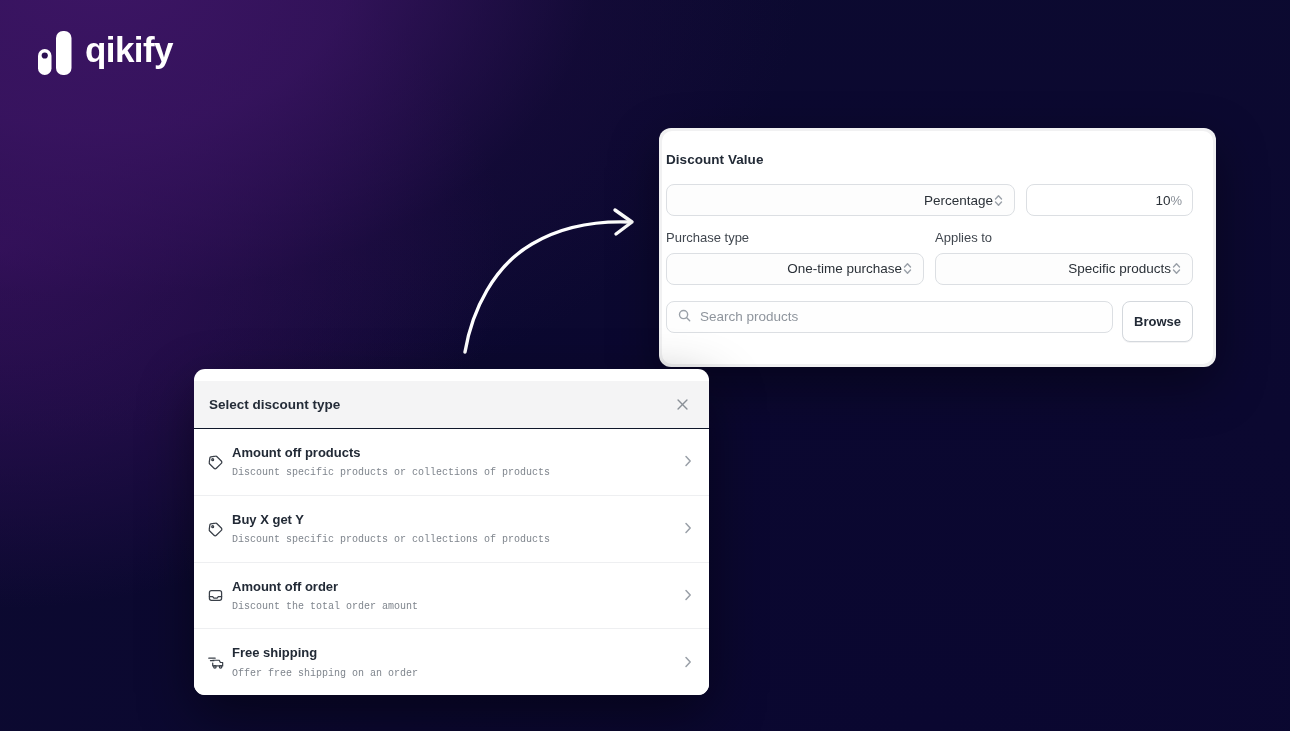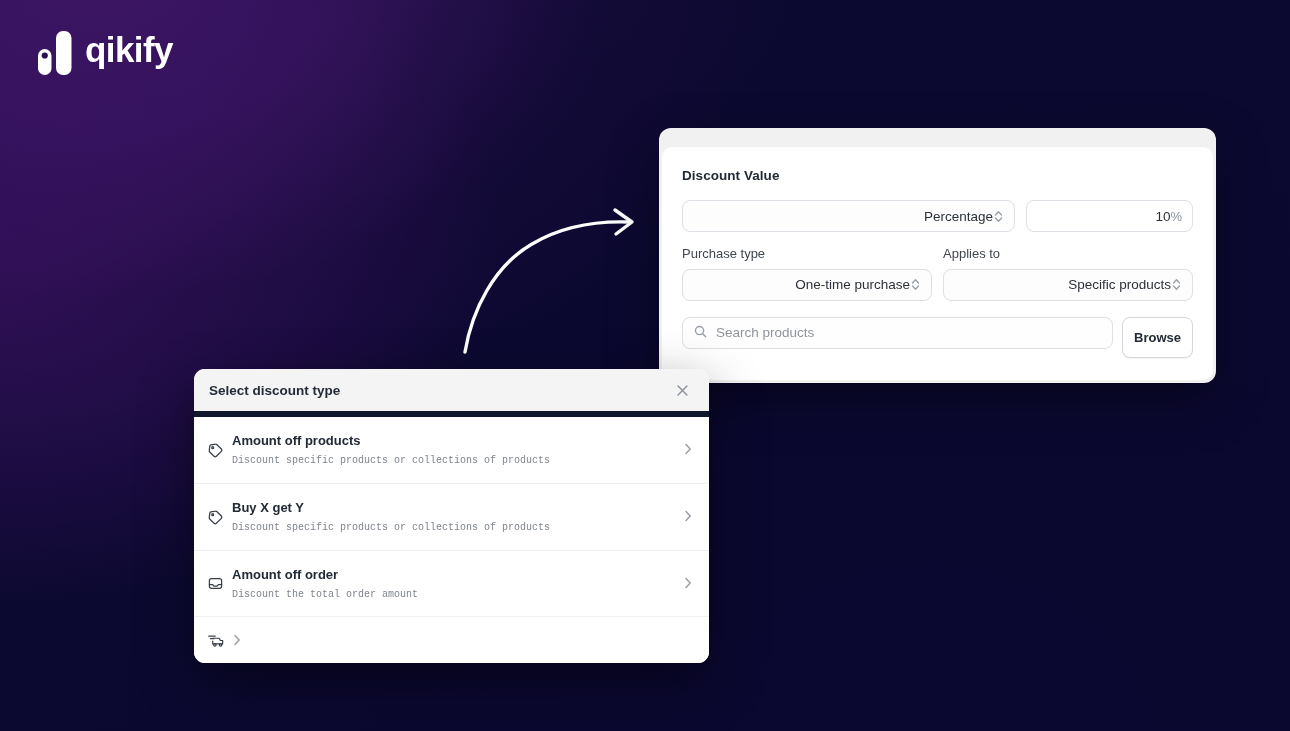--- a/index.html
+++ b/index.html
@@ -63,22 +63,21 @@
     top: 128px;
     width: 557px;
     background: #f1f1f2;
     border-radius: 12px;
     padding: 3px;
     box-shadow: 0 18px 50px rgba(0,0,0,0.40);
   }
   #discount-card .inner {
     background: #ffffff;
     border-radius: 10px;
-    padding: 21px 20px 22px 20px;
-    margin-top: 16px;
+    padding: 21px 20px 22px 4px;
   }
 
   .card-title {
     font-size: 13.5px;
     font-weight: 700;
     color: #222a36;
     letter-spacing: 0.05px;
     margin-bottom: 17px;
   }
 
@@ -162,21 +161,22 @@
     border-radius: 11px;
     overflow: hidden;
     box-shadow: 0 20px 55px rgba(0,0,0,0.45);
   }
   .modal-header {
     background: #f4f4f5;
     height: 48px;
     display: flex;
     align-items: center;
     padding: 0 15px 0 15px;
-    border-bottom: 6px solid #0f172a;
+    border-bottom: 1px solid #0f172a;
+    margin-top: 12px;
   }
   .modal-title {
     flex: 1;
     font-size: 13.5px;
     font-weight: 700;
     color: #242c38;
   }
   .modal-close {
     width: 24px;
     height: 24px;
@@ -382,20 +382,24 @@
   <div class="opt">
     <span class="opt-ico">
       <svg width="16" height="15" viewBox="0 0 17 16" fill="none" stroke="currentColor" stroke-width="1.3" stroke-linecap="round" stroke-linejoin="round">
         <path d="M0.8,3.4 L7.6,3.4"></path>
         <path d="M2.6,6.0 L6.2,6.0"></path>
         <path d="M5.0,8.6 L5.0,11.6 L15.6,11.6 L15.6,8.0 L13.2,8.0 L11.9,5.6 L5.0,5.6"></path>
         <circle cx="7.3" cy="12.6" r="1.35"></circle>
         <circle cx="13.4" cy="12.6" r="1.35"></circle>
       </svg>
     </span>
+    <span class="opt-text">
+      <span class="opt-title">Free shipping</span>
+      <span class="opt-desc" style="display:block">Offer free shipping on an order</span>
+    </span>
     <span class="opt-arrow">
       <svg width="10" height="14" viewBox="0 0 10 14" fill="none" stroke="currentColor" stroke-width="1.5" stroke-linecap="round" stroke-linejoin="round">
         <path d="M3,2.5 L7.2,7 L3,11.5"></path>
       </svg>
     </span>
   </div>
 
 </div>
 
 </body></html>

